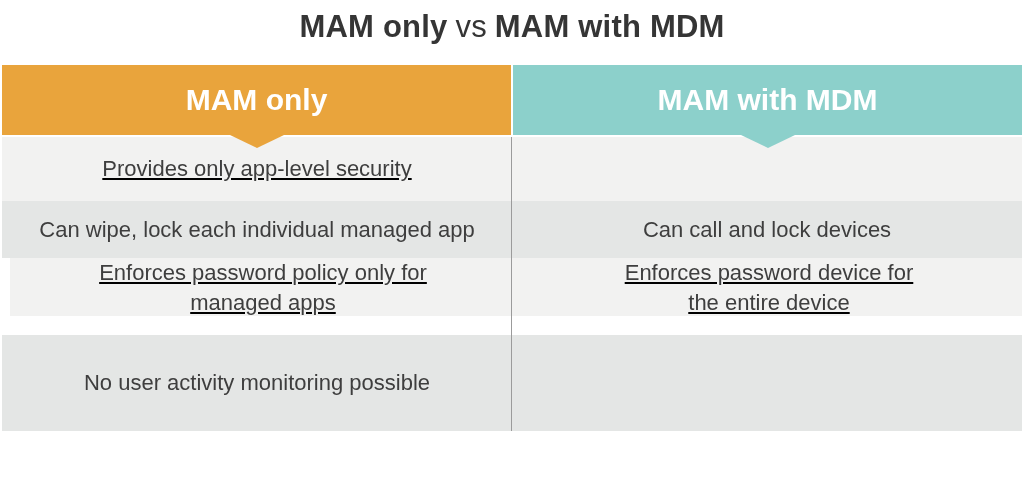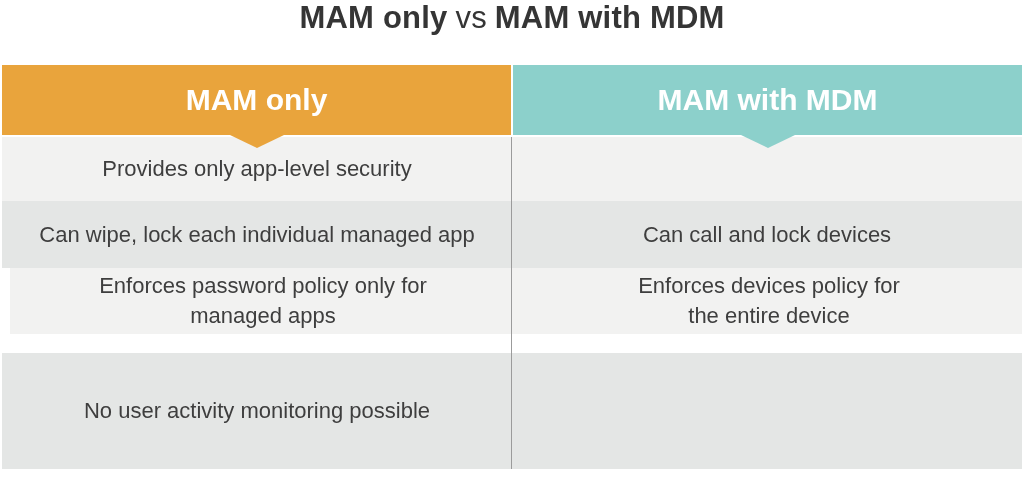--- a/index.html
+++ b/index.html
@@ -16,20 +16,21 @@
   html, body { margin: 0; padding: 0; background: #FFFFFF; }
   body {
     width: 1024px;
     height: 480px;
     font-family: "Liberation Sans", sans-serif;
     overflow: hidden;
     position: relative;
   }
   .title {
     margin: 0;
+    padding-top: 9px;
     height: 65px;
     text-align: center;
     font-size: 31px;
     font-weight: 700;
     color: var(--title-text);
     letter-spacing: 0.2px;
   }
   .title .vs {
     font-weight: 400;
     margin: 0 8px;
@@ -67,26 +68,26 @@
     border-left: 27px solid transparent;
     border-right: 27px solid transparent;
     z-index: 2;
   }
   .hdr-left .pointer  { border-top: 13px solid var(--orange); }
   .hdr-right .pointer { border-top: 13px solid var(--teal); }
   .row {
     display: grid;
     grid-template-columns: 1fr 1fr;
   }
-  .row.light { background: var(--row-light); }
+  .row.light { background: var(--row-light); text-decoration: underline; }
   .row.dark  { background: var(--row-dark); }
   .r1 { height: 64px; }
-  .r2 { height: 67px; }
-  .r3 { height: 66px; margin-left: 8px; }
-  .r4 { height: 116px; margin-top: 19px; }
+  .r2 { height: 57px; }
+  .r3 { height: 58px; margin-left: 8px; }
+  .r4 { height: 96px; margin-top: 19px; }
   .cell {
     display: flex;
     align-items: center;
     justify-content: center;
     text-align: center;
     font-size: 22px;
     line-height: 1.35;
     color: var(--text);
     white-space: pre-line;
     padding: 0 30px;
@@ -126,21 +127,21 @@
   </div>
 
   <div class="row r2 dark">
     <div class="cell">Can wipe, lock each individual managed app</div>
     <div class="cell">Can call and lock devices</div>
   </div>
 
   <div class="row r3 light">
     <div class="cell">Enforces password policy only for
 managed apps</div>
-    <div class="cell">Enforces devices policy for
+    <div class="cell">Enforces password device for
 the entire device</div>
   </div>
 
   <div class="row r4 dark">
     <div class="cell">No user activity monitoring possible</div>
   </div>
 
   <div class="divider"></div>
 </div>
 

